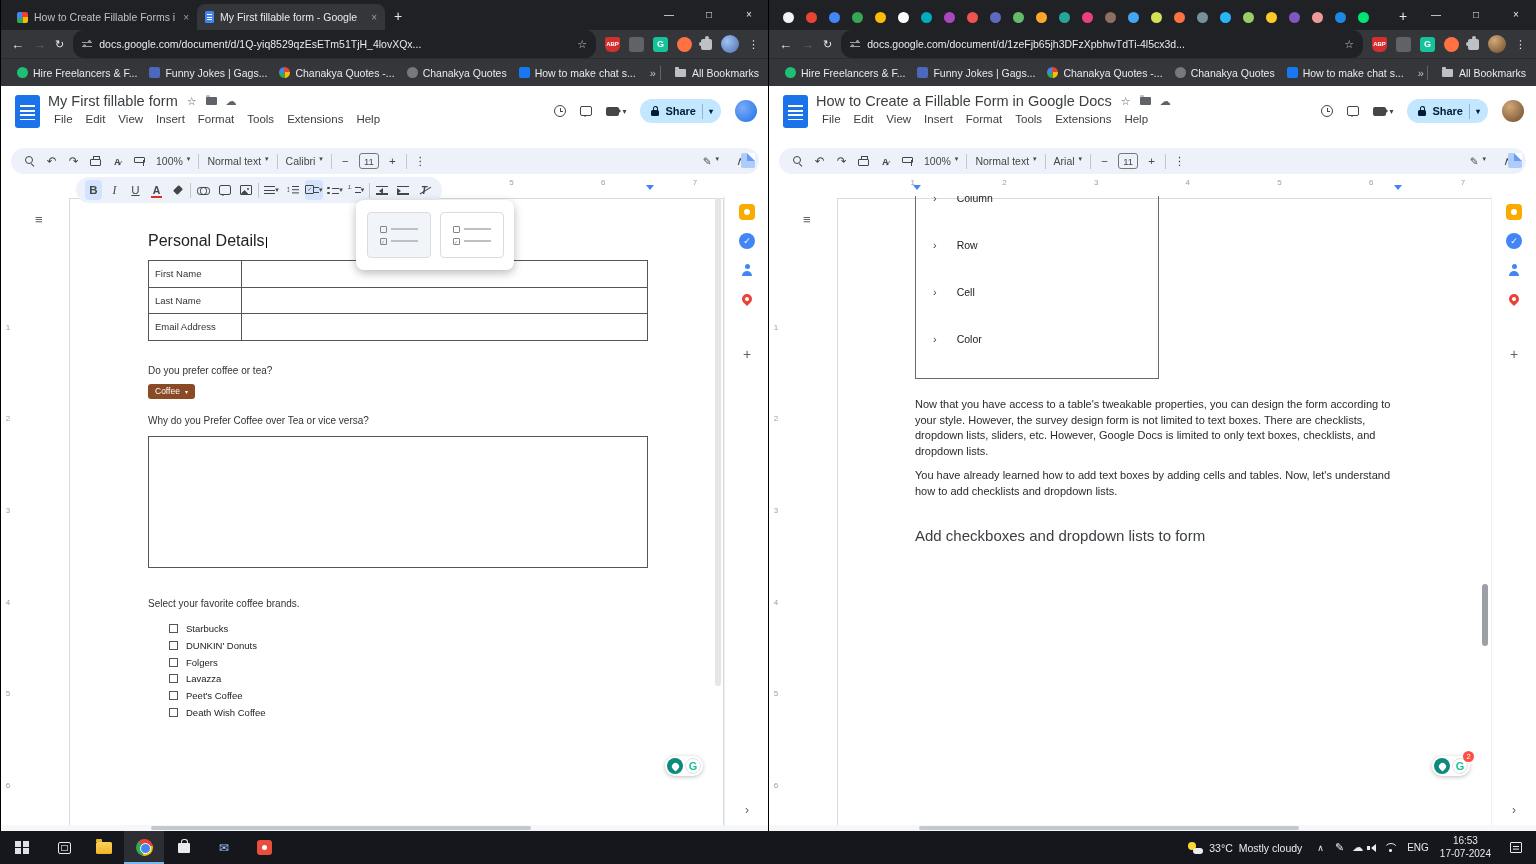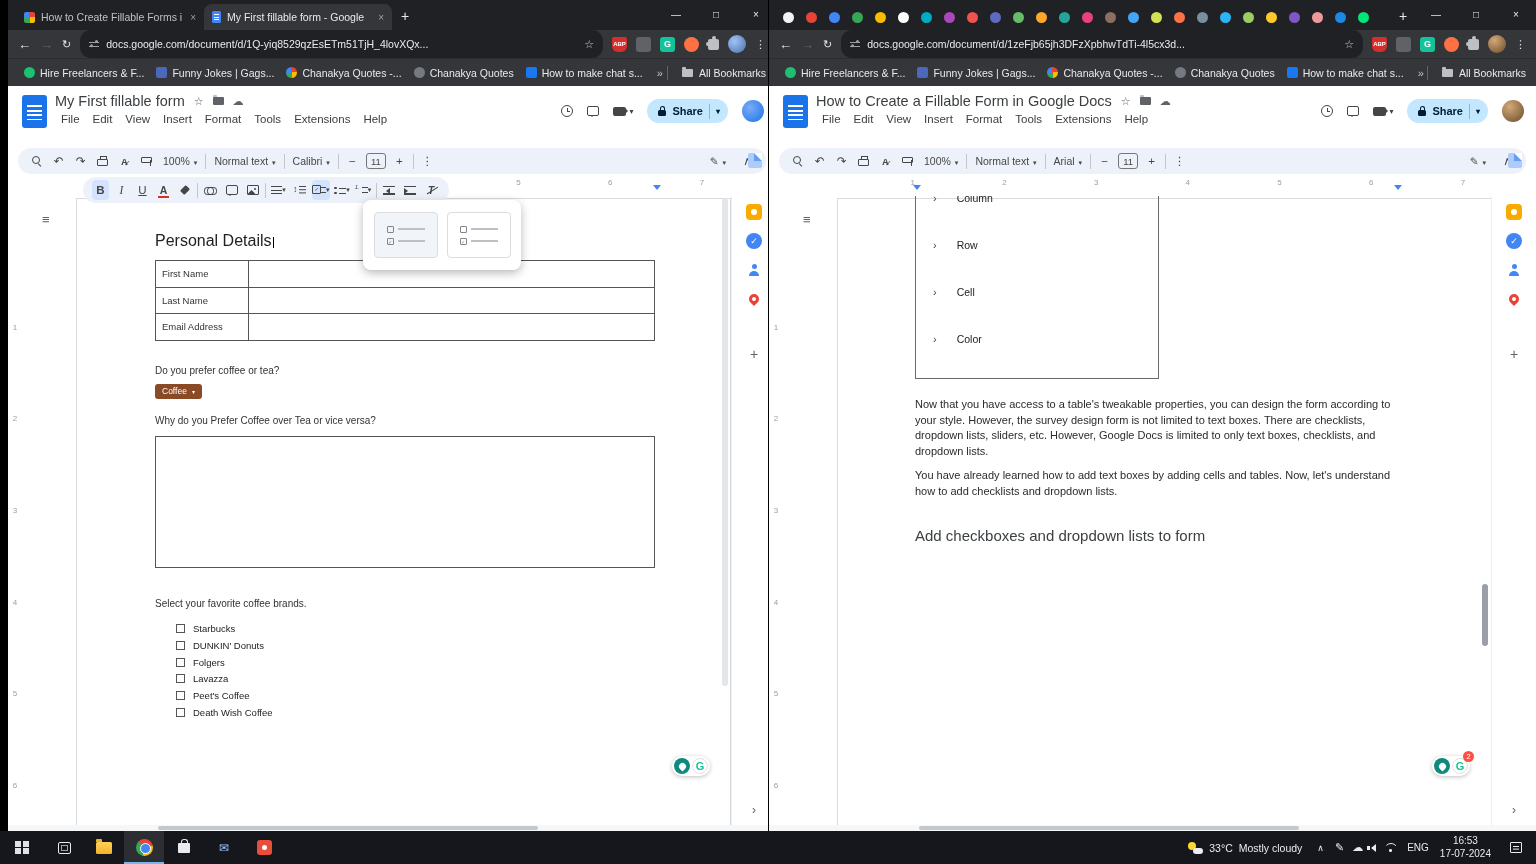--- a/index.html
+++ b/index.html
@@ -1,21 +1,21 @@
 <!DOCTYPE html>
 <html><head>
 <meta charset="utf-8">
 <style>
 *{margin:0;padding:0;box-sizing:border-box}
 html,body{width:1536px;height:864px;overflow:hidden;background:#000;font-family:"Liberation Sans",sans-serif}
 .screen{position:relative;width:1536px;height:864px}
 
 
 .win{position:absolute;top:0;width:768px;height:831px;background:#fff;display:flex;flex-direction:column;overflow:hidden}
-#win-left{left:8px}#win-right{left:768px;border-left:1px solid #000}
+#win-left{left:1px}#win-right{left:768px;border-left:1px solid #000}
 
 
 .tabstrip{height:30px;background:#202124;display:flex;align-items:flex-end;padding-left:8px;position:relative;flex:none}
 .tab{height:26px;display:flex;align-items:center;gap:6px;padding:0 8px;border-radius:8px 8px 0 0;color:#bdc1c6;font-size:10.5px;width:188px;min-width:0}
 .tab.active{background:#35363a;color:#e8eaed}
 .fav{width:11px;height:11px;border-radius:2px;flex:none}
 .fav-multi{background:conic-gradient(#ea4335 0 25%,#fbbc04 0 50%,#34a853 0 75%,#4285f4 0)}
 .fav-doc{width:9px;height:12px;background:#4285f4;border-radius:1.5px;position:relative}
 .fav-doc::after{content:"";position:absolute;left:2px;top:3px;right:2px;height:6px;
  background:linear-gradient(#fff 0 1.2px,transparent 1.2px 2.8px,#fff 2.8px 4px,transparent 4px 5.2px,#fff 5.2px 6px)}
@@ -94,21 +94,21 @@
 .share-caret{font-size:8px;border-left:1px solid #8fb6d9;padding:3px 2px 3px 6px}
 .avatar22{width:22px;height:22px;border-radius:50%;flex:none}
 .av-blue{background:radial-gradient(circle at 35% 35%,#7baaf7,#1a73e8)}
 
 
 .tbar{height:30px;background:#fff;padding:2px 10px;flex:none;position:relative}
 .tpill{height:26px;background:#edf2fa;border-radius:13px;display:flex;align-items:center;gap:5px;padding:0 10px;color:#444746}
 .tbtn{min-width:17px;height:20px;display:flex;align-items:center;justify-content:center;font-size:11.5px;border-radius:4px;color:#444746}
 .tbtn.active{background:#d3e3fd}
 .tsep{width:1px;height:15px;background:#c4c7c5;flex:none}
-.tsel{display:flex;align-items:flex-end;gap:4px;font-size:10.5px;padding:0 3px;color:#444746;white-space:nowrap}
+.tsel{display:flex;align-items:flex-start;gap:4px;font-size:10.5px;padding:0 3px;color:#444746;white-space:nowrap}
 .selcaret{font-size:7px}
 .fsize{width:20px;height:16px;border:1px solid #747775;border-radius:3px;font-size:9.5px;display:flex;align-items:center;justify-content:center}
 .tpill-right{margin-left:auto;display:flex;align-items:center;gap:10px}
 .i-search{width:11px;height:11px;position:relative;display:inline-block}
 .i-search::before{content:"";position:absolute;left:.5px;top:.5px;width:6px;height:6px;border:1.4px solid currentColor;border-radius:50%}
 .i-search::after{content:"";position:absolute;left:7px;top:7.4px;width:4px;height:1.4px;background:currentColor;transform:rotate(45deg);transform-origin:left center}
 .i-print{width:11px;height:10px;position:relative;display:inline-block}
 .i-print::before{content:"";position:absolute;left:0;top:3.2px;right:0;height:4.6px;border:1.2px solid currentColor;border-radius:1px}
 .i-print::after{content:"";position:absolute;left:2.6px;top:0;width:5.8px;height:3.4px;border:1.2px solid currentColor;border-bottom:none}
 .spell{position:relative;font-size:9.5px;font-weight:bold}

